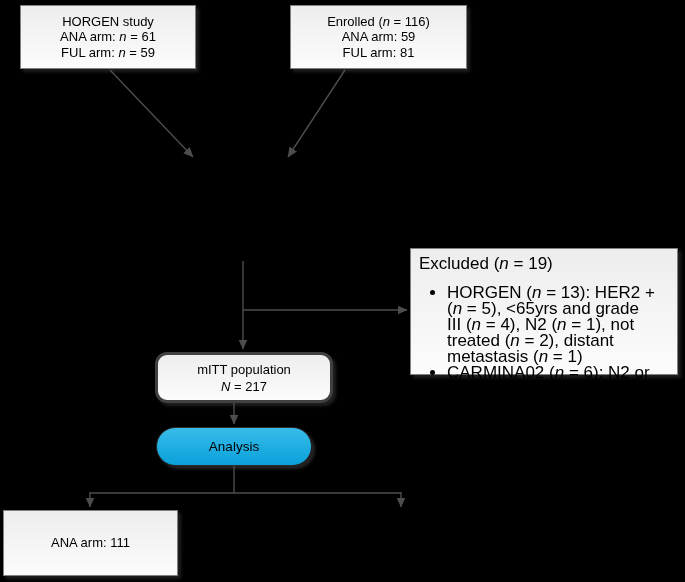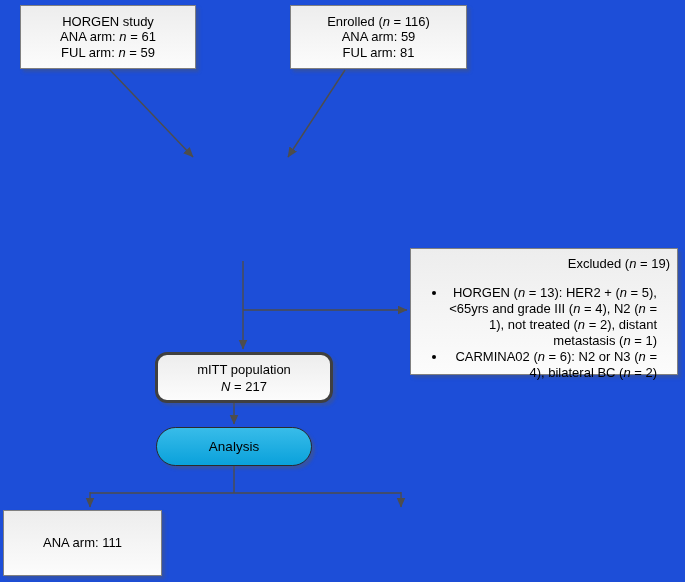--- a/index.html
+++ b/index.html
@@ -6,21 +6,21 @@
     margin: 0;
     padding: 0;
     background: #ffffff;
     font-family: "Liberation Sans", sans-serif;
     color: #000;
   }
   .canvas {
     position: relative;
     width: 685px;
     height: 582px;
-    background: #1d4ed8;
+    background: #000000;
     overflow: hidden;
   }
   .connector-layer {
     position: absolute;
     left: 0; top: 0;
     width: 685px; height: 582px;
     z-index: 1;
   }
   .node {
     position: absolute;
@@ -39,23 +39,23 @@
   }
   .node .tline { white-space: nowrap; }
   .node--total { line-height: 16px; }
   .node--mitt {
     border: 3px solid var(--emphasis-border, #404040);
     line-height: 17px;
   }
   .node--excluded {
     justify-content: flex-start;
     align-items: stretch;
-    text-align: right;
+    text-align: left;
     padding: 7px 7px 6px 8px;
-    font-size: 13px;
+    font-size: 17px;
     line-height: 16px;
   }
   .node--excluded .excl-title { white-space: nowrap; }
   .node--excluded ul {
     margin: 13px;
     padding-left: 15px;
     list-style: disc outside;
   }
   .node--excluded li { padding-left: 0; }
   .pill {
@@ -74,21 +74,21 @@
   }
   em { font-style: italic; }
 
   
   .node--horgen   { left: 20px;  top: 5px;   width: 176px; height: 64px; }
   .node--carmina  { left: 290px; top: 5px;   width: 177px; height: 64px; }
   .node--total    { left: 157px; top: 160px; width: 173px; height: 101px; }
   .node--excluded { left: 410px; top: 248px; width: 268px; height: 127px; }
   .node--mitt     { left: 155px; top: 352px; width: 178px; height: 51px; border-radius: 12px; }
   .pill--analysis { left: 156px; top: 427px; width: 156px; height: 39px; }
-  .node--ana      { left: 3px;   top: 510px; width: 159px; height: 66px; }
+  .node--ana      { left: 3px;   top: 510px; width: 175px; height: 66px; }
   .node--ful      { left: 312px; top: 510px; width: 178px; height: 66px; }
 
   svg line { stroke: var(--arrow, #4d4d4d); stroke-width: 1.4; }
 </style>
 </head>
 <body>
 
 <div class="canvas">
 
   <svg class="connector-layer" viewBox="0 0 685 582" xmlns="http://www.w3.org/2000/svg">

